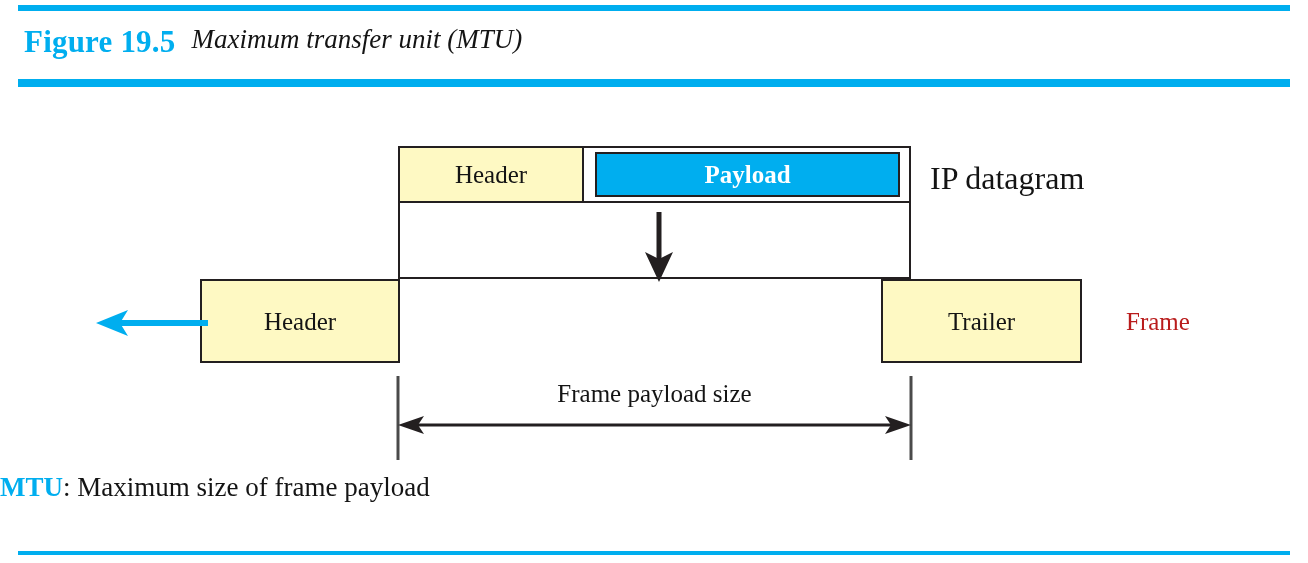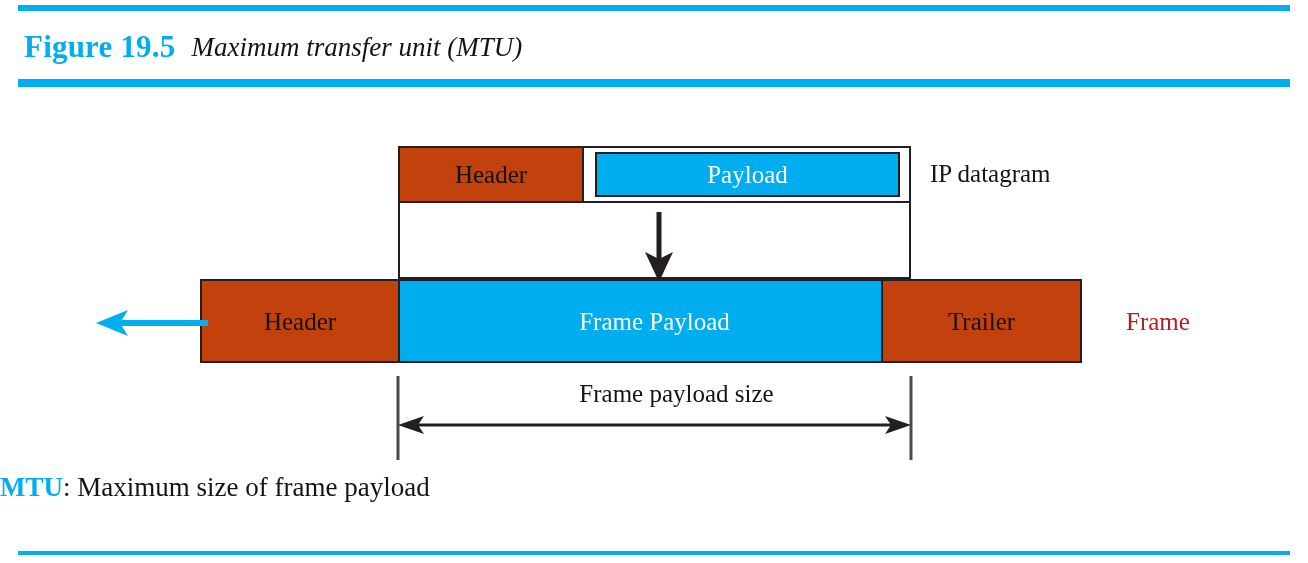--- a/index.html
+++ b/index.html
@@ -28,21 +28,21 @@
   #rule-under-title { left: 18px; top: 79px; width: 1272px; height: 8px; }
   #rule-bottom { left: 18px; top: 551px; width: 1272px; height: 4px; }
 
   
   #title-bar {
     position: absolute;
     left: 24px;
     top: 24px;
     height: 46px;
     display: flex;
-    align-items: center;
+    align-items: flex-start;
     white-space: nowrap;
   }
   #figure-number {
     font-size: 31px;
     font-weight: bold;
     color: #00AEEF;
     letter-spacing: 0.2px;
   }
   #figure-caption {
     font-size: 27px;
@@ -53,44 +53,44 @@
 
   
   .box {
     position: absolute;
     box-sizing: border-box;
     display: flex;
     align-items: center;
     justify-content: center;
     border: 2px solid #231f20;
   }
-  .gray  { background: #c2410c; justify-content: center; }
+  .gray  { background: #fef9c3; justify-content: center; }
   .blue  { background: #00AEEF; }
   .white { background: #ffffff; }
 
   .box-label {
     font-size: 25px;
     color: #141414;
     line-height: 1;
   }
   .box-label.onblue {
     color: #ffffff;
-    font-weight: normal;
+    font-weight: bold;
   }
 
   
   #ip-datagram-outer { left: 398px; top: 146px; width: 513px; height: 57px; }
   #ip-header-box     { left: 398px; top: 146px; width: 186px; height: 57px; }
   #ip-payload-box    { left: 595px; top: 152px; width: 305px; height: 45px; }
   #ip-datagram-lower-box { left: 398px; top: 203px; width: 513px; height: 76px;
                            border-top: none; }
   #ip-datagram-label {
     position: absolute;
     left: 930px; top: 160px;
-    font-size: 25px;
+    font-size: 32px;
     color: #141414;
     white-space: nowrap;
   }
 
   
   #down-arrow {
     position: absolute;
     left: 632px; top: 212px;
     width: 54px; height: 70px;
   }
@@ -115,21 +115,21 @@
   }
 
   
   #dimension-group {
     position: absolute;
     left: 390px; top: 368px;
     width: 530px; height: 95px;
   }
   #dimension-label {
     position: absolute;
-    left: 420px; top: 380px;
+    left: 398px; top: 380px;
     width: 513px;
     text-align: center;
     font-size: 25px;
     color: #141414;
   }
 
   
   #mtu-caption {
     position: absolute;
     left: 0px; top: 472px;
@@ -175,23 +175,20 @@
 
   <svg id="down-arrow" viewBox="0 0 54 70">
     <line x1="27" y1="0" x2="27" y2="52" stroke="#231f20" stroke-width="5"></line>
     <polygon points="27,70 13,40 27,47 41,40" fill="#231f20"></polygon>
   </svg>
 
   <div class="box gray" id="frame-header-box">
     <span class="box-label">Header</span>
   </div>
 
-  <div class="box blue" id="frame-payload-box">
-    <span class="box-label onblue">Frame Payload</span>
-  </div>
 
   <div class="box gray" id="frame-trailer-box">
     <span class="box-label">Trailer</span>
   </div>
 
   <span id="frame-label">Frame</span>
 
   <svg id="outgoing-arrow" viewBox="0 0 118 34">
     <line x1="118" y1="17" x2="26" y2="17" stroke="#00AEEF" stroke-width="6"></line>
     <polygon points="6,17 38,4 30,17 38,30" fill="#00AEEF"></polygon>

